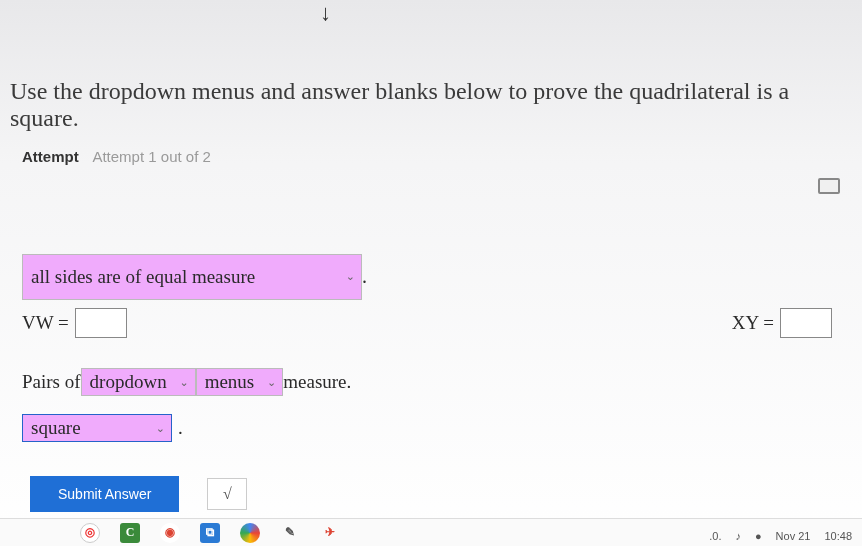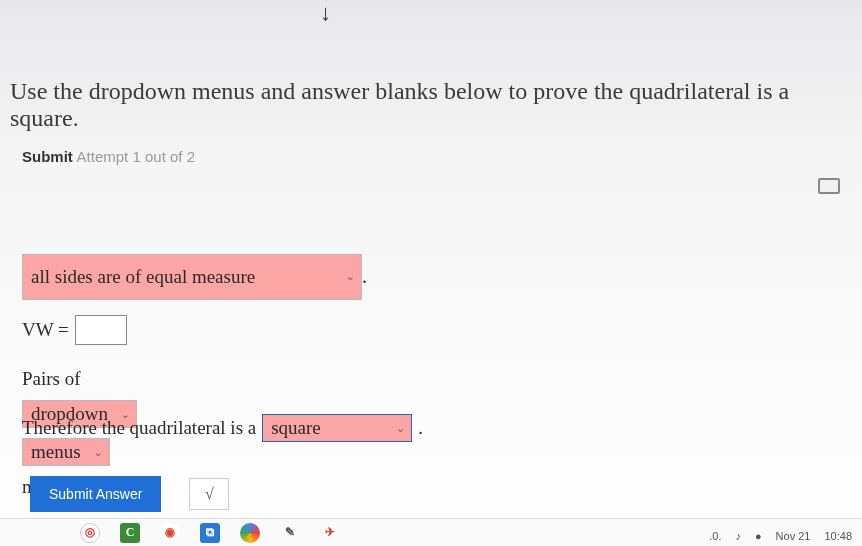--- a/index.html
+++ b/index.html
@@ -27,62 +27,62 @@
     font-size: 24px;
     color: #3a3a3a;
   }
   .answer-row {
     position: absolute;
     top: 148px;
     left: 22px;
     font-size: 15px;
   }
   .answer-label { font-weight: bold; color: #333; font-family: Arial, sans-serif; }
-  .attempt { color: #9a9a9a; font-family: Arial, sans-serif; }
+  .attempt { color: #9a9a9a; margin-left: 10px; font-family: Arial, sans-serif; }
   .toolbar-icon {
     position: absolute;
     top: 178px;
     right: 22px;
     width: 22px; height: 16px;
     border: 2px solid #888;
     border-radius: 2px;
     background: #f0f0f0;
   }
   .proof {
     position: absolute;
     top: 212px;
     left: 22px;
     right: 30px;
     font-size: 20px;
     line-height: 2.1;
   }
   .dropdown {
     display: inline-block;
     border: 1px solid #bbb;
-    background: #fca5a5;
+    background: #f0abfc;
     padding: 2px 28px 2px 8px;
     font-size: 19px;
     position: relative;
     min-width: 60px;
     vertical-align: baseline;
     font-family: Georgia, serif;
   }
   .dropdown.wide { min-width: 340px; }
   .dropdown.final { border: 1.5px solid #2563c9; min-width: 150px; }
   .chevron {
     position: absolute;
     right: 6px;
     top: 50%;
     transform: translateY(-50%);
     font-size: 11px;
     color: #666;
   }
   .sides-row {
     position: absolute;
-    top: 315px;
+    top: 308px;
     left: 22px;
     right: 30px;
     display: flex;
     justify-content: space-between;
     font-size: 19px;
     align-items: center;
   }
   .side-eq { display: flex; align-items: center; gap: 6px; }
   .blank {
     display: inline-block;
@@ -90,24 +90,23 @@
     height: 30px;
     border: 1px solid #888;
     background: #fff;
   }
   .line2 {
     position: absolute;
     top: 368px;
     left: 22px;
     font-size: 19px;
     display: flex;
-    align-items: flex-start;
-    gap: 10px;
+    align-items: center;
+    gap: 0;
     flex-wrap: wrap;
-    flex-direction: column;
   }
   .line3 {
     position: absolute;
     top: 414px;
     left: 22px;
     font-size: 19px;
     display: flex;
     align-items: center;
     gap: 6px;
   }
@@ -116,21 +115,21 @@
     top: 476px;
     left: 30px;
     display: flex;
     align-items: center;
     gap: 28px;
   }
   .submit-btn {
     background: #1f6fd6;
     color: #fff;
     border: none;
-    padding: 10px 19px;
+    padding: 10px 28px;
     font-size: 14px;
     font-family: Arial, sans-serif;
     cursor: pointer;
   }
   .sqrt-btn {
     width: 40px; height: 32px;
     border: 1px solid #ccc;
     display: flex;
     align-items: center;
     justify-content: center;
@@ -184,56 +183,59 @@
   }
 </style>
 </head>
 <body>
 
 <div class="arrow-top">↓</div>
 
 <div class="instruction">Use the dropdown menus and answer blanks below to prove the quadrilateral is a square.</div>
 
 <div class="answer-row">
-  <span class="answer-label">Submit</span>
+  <span class="answer-label">Attempt</span>
   <span class="attempt">Attempt 1 out of 2</span>
 </div>
 
 <div class="toolbar-icon"></div>
 
 <div class="proof">
   <br>
   <span class="dropdown wide">
     <span>all sides are of equal measure</span>
     <span class="chevron">⌄</span>
   </span><span>.</span>
 </div>
 
 <div class="sides-row">
   <div class="side-eq">
     <span>VW =</span>
     <span class="blank"></span>
   </div>
+  <div class="side-eq">
+    <span>XY =</span>
+    <span class="blank"></span>
+  </div>
 </div>
 
 <div class="line2">
   <span>Pairs of</span>
   <span class="dropdown">
     <span>dropdown</span>
     <span class="chevron">⌄</span>
   </span>
   <span class="dropdown">
     <span>menus</span>
     <span class="chevron">⌄</span>
   </span>
   <span>measure.</span>
 </div>
 
 <div class="line3">
-  <span>Therefore the quadrilateral is a</span>
   <span class="dropdown final">
     <span>square</span>
     <span class="chevron">⌄</span>
   </span>
   <span>.</span>
 </div>
 
 <div class="submit-row">
   <button class="submit-btn">Submit Answer</button>
   <div class="sqrt-btn">√</div>

